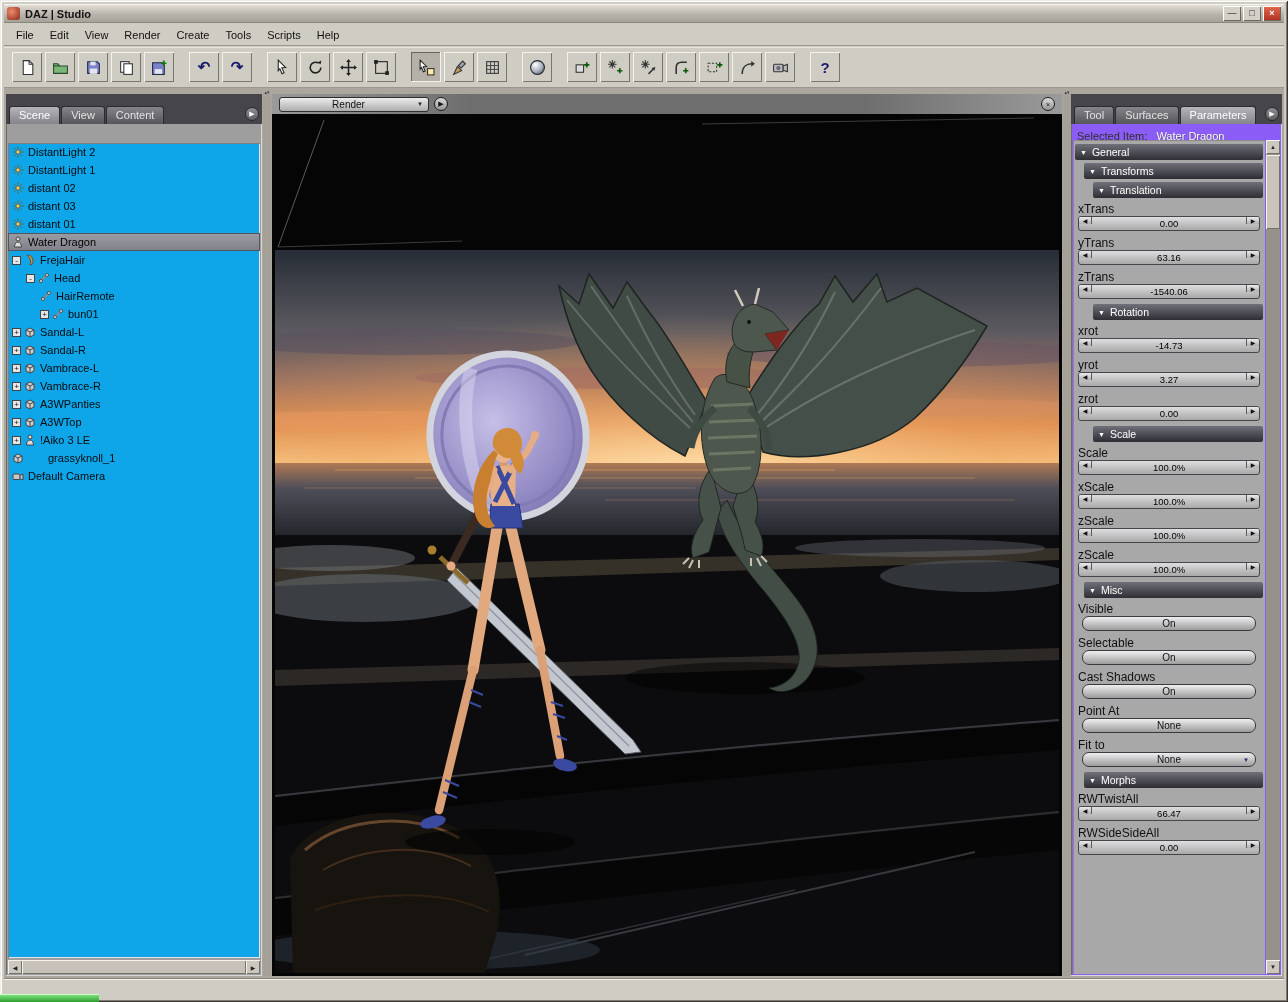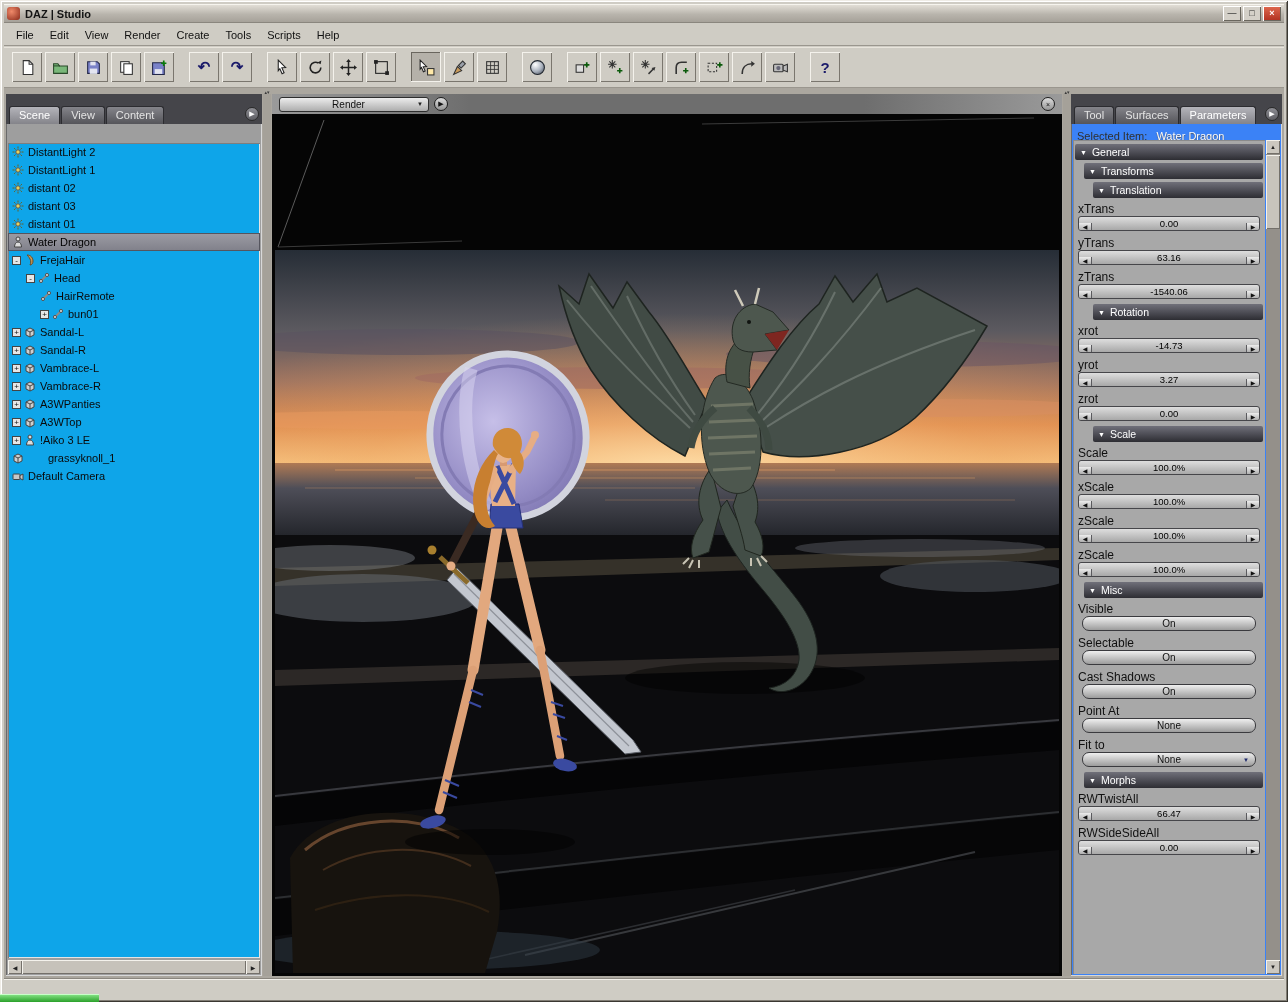--- a/index.html
+++ b/index.html
@@ -64,34 +64,34 @@
     display:flex;align-items:center;font-size:10px;color:#111;}
   .vp-dd .lbl{flex:1;text-align:center;}
   .vp-dd .arr{font-size:6px;padding-right:5px;color:#222;}
   .vp-circle{width:14px;height:14px;border-radius:50%;border:1px solid #1e1e1e;background:linear-gradient(#dcdcdc,#969696);
     font-size:7px;display:flex;align-items:center;justify-content:center;color:#111;flex:none;}
   .vp-close{margin-left:auto;}
   .vp-canvas{position:absolute;top:20px;left:0;right:0;bottom:0;background:#050505;overflow:hidden;}
   #wire{position:absolute;inset:0;width:100%;height:100%;}
   #renderimg{position:absolute;left:3px;top:136px;width:784px;height:723px;}
   
-  .right-panel{position:absolute;left:1071px;top:94px;width:211px;bottom:26px;background:#3b82f6;
+  .right-panel{position:absolute;left:1071px;top:94px;width:211px;bottom:26px;background:#8b5cf6;
     box-shadow:inset -1px -1px 0 #d8d8d8,inset 1px 1px 0 #6a6a6a;}
   .sel-item{padding:6px 6px 3px;font-size:11px;white-space:nowrap;}
   .sel-item .k{color:#30302e;}
   .sel-item .v{color:#fbfbfb;margin-left:6px;text-shadow:0 1px 1px #555;}
   .params{position:absolute;top:46px;left:2px;right:17px;bottom:2px;overflow:hidden;background:#a8a8a8;
     box-shadow:inset 1px 1px 0 #8a8a8a;padding-top:1px;}
   .phdr{height:16px;margin:3px 2px;background:linear-gradient(#70707a,#2d2d33);border-radius:2px;display:flex;
     align-items:center;color:#fff;font-size:10.5px;padding-left:5px;gap:5px;}
   .phdr .tri{font-size:7px;}
   .phdr.lvl1{margin-left:11px;}
   .phdr.lvl2{margin-left:20px;}
   .plabel{font-size:12px;color:#101010;margin:4px 5px 1px;height:13px;}
-  .slider{height:15px;margin:1px 5px 5px;display:flex;align-items:flex-end;border:1px solid #46464a;border-radius:3px;
+  .slider{height:15px;margin:1px 5px 5px;display:flex;align-items:flex-start;border:1px solid #46464a;border-radius:3px;
     background:linear-gradient(#dedede,#a8a8a8);overflow:hidden;}
   .sarr{width:13px;display:flex;align-items:center;justify-content:center;font-size:6px;color:#111;
     background:linear-gradient(#ececec,#b0b0b0);flex:none;}
   .sarr.dec{border-right:1px solid #5a5a5e;}
   .sarr.inc{border-left:1px solid #5a5a5e;}
   .ticks{flex:1;margin:3px 2px;background:repeating-linear-gradient(90deg,#58585c 0 1px,rgba(0,0,0,0) 1px 3px);}
   .sval{align-self:center;font-size:9.5px;color:#000;padding:0 3px;white-space:nowrap;}
   .pbtn{height:15px;margin:1px 9px 5px;border:1px solid #3a3a3e;border-radius:7px;
     background:linear-gradient(#efefef,#9c9c9c);display:flex;align-items:center;justify-content:center;
     font-size:10px;color:#101010;position:relative;}

